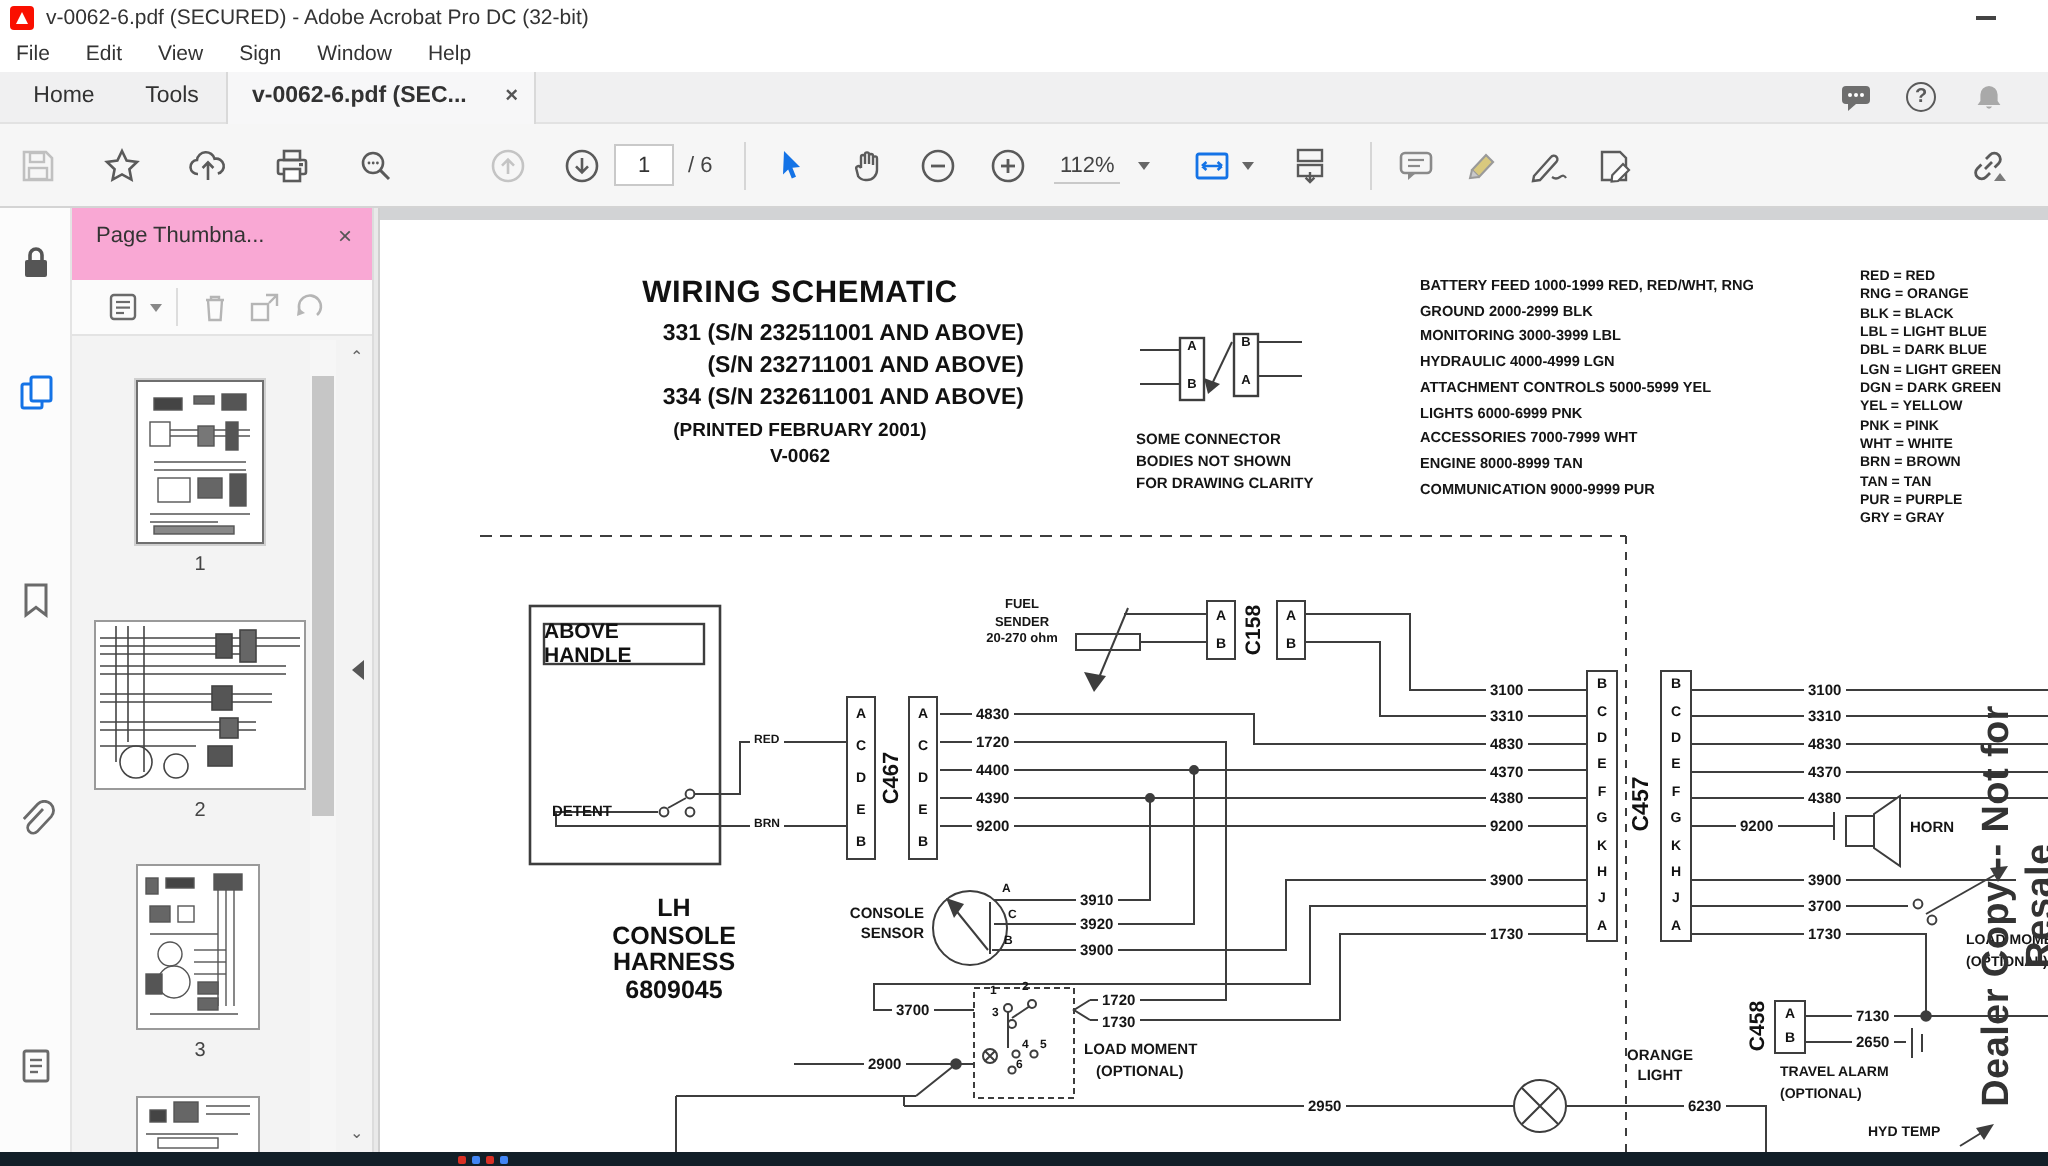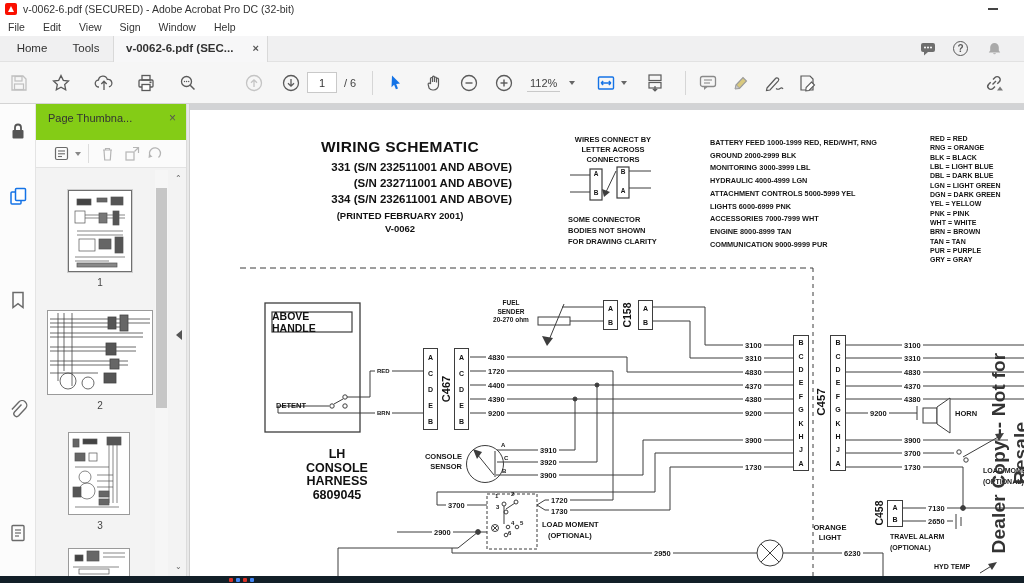--- a/index.html
+++ b/index.html
@@ -39,21 +39,21 @@
 
   
   #body { position:absolute; left:0; top:104px; width:1024px; height:472px; }
 
   
   #rail { position:absolute; left:0; top:0; width:36px; height:472px; background:#fcfcfc; border-right:1px solid #e4e4e4; }
   .rail-ico { position:absolute; left:8px; width:20px; height:20px; }
 
   
   #panel { position:absolute; left:36px; top:0; width:150px; height:472px; background:#f3f3f3; }
-  #panel-head { position:absolute; left:0; top:0; width:150px; height:36px; background:#84cc16; }
+  #panel-head { position:absolute; left:0; top:0; width:150px; height:36px; background:#f9a8d4; }
   #panel-title { position:absolute; left:12px; top:8px; font-size:11px; color:#333; }
   #panel-close { position:absolute; right:10px; top:7px; font-size:12px; color:#555; }
   #panel-tools { position:absolute; left:0; top:36px; width:150px; height:28px; background:#fbfbfb; border-bottom:1px solid #e3e3e3; }
   .pt-ico { position:absolute; top:5px; width:17px; height:17px; }
   .thumb { position:absolute; background:#fff; border:1px solid #9a9a9a; }
   #thumb1 { left:32px; top:86px; width:64px; height:82px; border:1px solid #6f6f6f; outline:1px solid #cfcfcf; }
   #thumb2 { left:11px; top:206px; width:106px; height:85px; }
   #thumb3 { left:32px; top:328px; width:62px; height:83px; }
   #thumb4 { left:32px; top:444px; width:62px; height:28px; border-bottom:none; }
   .thumb-num { position:absolute; width:20px; text-align:center; font-size:10px; color:#444; }
@@ -501,25 +501,20 @@
 
         <div id="tblock">
           <div class="t1">WIRING SCHEMATIC</div>
           <div class="t2">331 (S/N 232511001 AND ABOVE)</div>
           <div class="t2" style="margin-top:0">(S/N 232711001 AND ABOVE)</div>
           <div class="t2" style="margin-top:0">334 (S/N 232611001 AND ABOVE)</div>
           <div class="t5" style="margin-top:2px">(PRINTED FEBRUARY 2001)</div>
           <div class="t5">V-0062</div>
         </div>
 
-        <div id="cnote">
-          <div>WIRES CONNECT BY</div>
-          <div>LETTER ACROSS</div>
-          <div>CONNECTORS</div>
-        </div>
         <span class="mini-pin" style="left:400px;top:66px">A</span>
         <span class="mini-pin" style="left:400px;top:85px">B</span>
         <span class="mini-pin" style="left:427px;top:64px">B</span>
         <span class="mini-pin" style="left:427px;top:83px">A</span>
 
         <div id="bnote">
           <div>SOME CONNECTOR</div>
           <div>BODIES NOT SHOWN</div>
           <div>FOR DRAWING CLARITY</div>
         </div>

